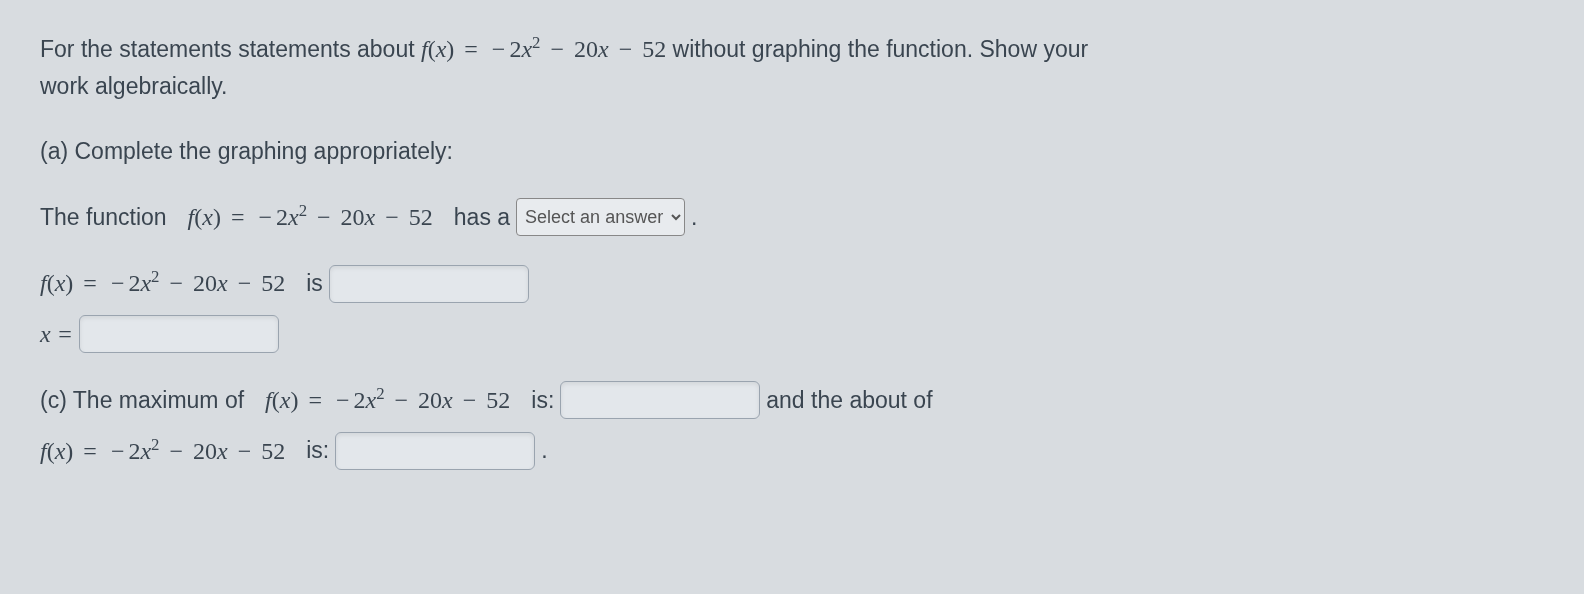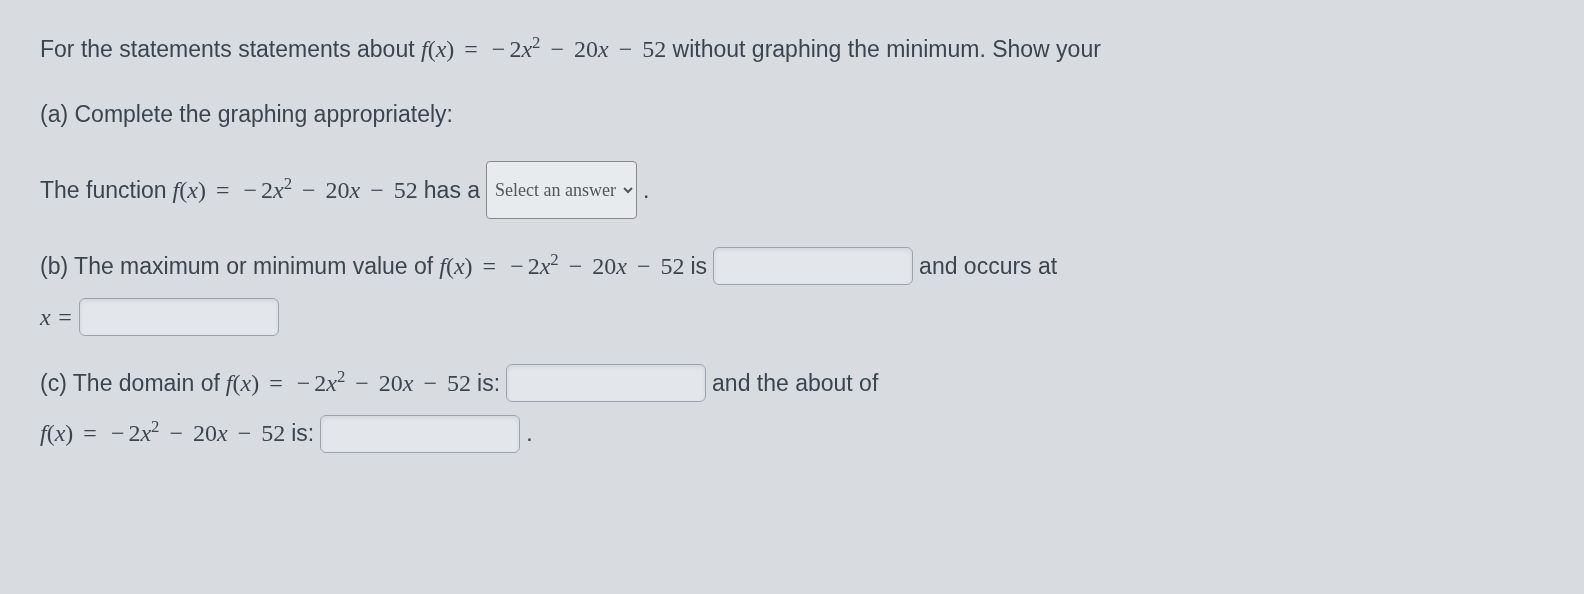--- a/index.html
+++ b/index.html
@@ -35,27 +35,27 @@
     .math .num {
       font-style: normal;
     }
     sup {
       font-size: 0.7em;
       vertical-align: super;
       font-style: normal;
     }
     select.answer-select {
       font-size: 18px;
-      padding: 17px 4px;
+      padding: 7px 4px;
       border: 1px solid #888;
       border-radius: 4px;
       background: #e8ebee;
       color: #555;
       vertical-align: middle;
-      font-family: Liberation Serif, serif;
+      font-family: Liberation Sans, sans-serif;
     }
     input.answer-input {
       width: 200px;
       height: 38px;
       border: 1px solid #9aa4af;
       border-radius: 6px;
       background: #e3e7eb;
       padding: 4px 8px;
       font-size: 18px;
       vertical-align: middle;
@@ -65,66 +65,65 @@
       display: flex;
       flex-wrap: wrap;
       align-items: center;
       gap: 6px;
       row-gap: 14px;
     }
     .nowrap {
       white-space: nowrap;
       display: inline-flex;
       align-items: center;
-      gap: 6px;
+      gap: 21px;
     }
   </style>
 </head>
 <body>
 
 <div class="block">
   <span>For the statements statements about </span>
   <span class="math"><span>f</span><span class="paren">(</span><span>x</span><span class="paren">)</span> <span class="op">=</span> <span class="op">−</span><span class="num">2</span><span>x</span><sup>2</sup> <span class="op">−</span> <span class="num">20</span><span>x</span> <span class="op">−</span> <span class="num">52</span></span>
-  <span> without graphing the minimum. Show your</span><br>
+  <span> without graphing the function. Show your</span><br>
+  <span>work algebraically.</span>
 </div>
 
 <div class="block">(a) Complete the graphing appropriately:</div>
 
 <div class="block line">
   <span class="nowrap">
     <span>The function </span>
     <span class="math"><span>f</span><span class="paren">(</span><span>x</span><span class="paren">)</span> <span class="op">=</span> <span class="op">−</span><span class="num">2</span><span>x</span><sup>2</sup> <span class="op">−</span> <span class="num">20</span><span>x</span> <span class="op">−</span> <span class="num">52</span></span>
     <span> has a </span>
   </span>
   <select class="answer-select">
     <option>Select an answer</option>
   </select>
   <span> .</span>
 </div>
 
 <div class="block">
   <div class="line">
     <span class="nowrap">
-      <span>(b) The maximum or minimum value of </span>
       <span class="math"><span>f</span><span class="paren">(</span><span>x</span><span class="paren">)</span> <span class="op">=</span> <span class="op">−</span><span class="num">2</span><span>x</span><sup>2</sup> <span class="op">−</span> <span class="num">20</span><span>x</span> <span class="op">−</span> <span class="num">52</span></span>
       <span> is </span>
     </span>
     <input type="text" class="answer-input" style="">
-    <span> and occurs at</span>
   </div>
   <div class="line" style="margin-top:12px;">
     <span class="math">x =</span>
     <input type="text" class="answer-input" style="">
   </div>
 </div>
 
 <div class="block">
   <div class="line">
     <span class="nowrap">
-      <span>(c) The domain of </span>
+      <span>(c) The maximum of </span>
       <span class="math"><span>f</span><span class="paren">(</span><span>x</span><span class="paren">)</span> <span class="op">=</span> <span class="op">−</span><span class="num">2</span><span>x</span><sup>2</sup> <span class="op">−</span> <span class="num">20</span><span>x</span> <span class="op">−</span> <span class="num">52</span></span>
       <span> is: </span>
     </span>
     <input type="text" class="answer-input" style="">
     <span> and the about of</span>
   </div>
   <div class="line" style="margin-top:12px;">
     <span class="nowrap">
       <span class="math"><span>f</span><span class="paren">(</span><span>x</span><span class="paren">)</span> <span class="op">=</span> <span class="op">−</span><span class="num">2</span><span>x</span><sup>2</sup> <span class="op">−</span> <span class="num">20</span><span>x</span> <span class="op">−</span> <span class="num">52</span></span>
       <span> is: </span>

